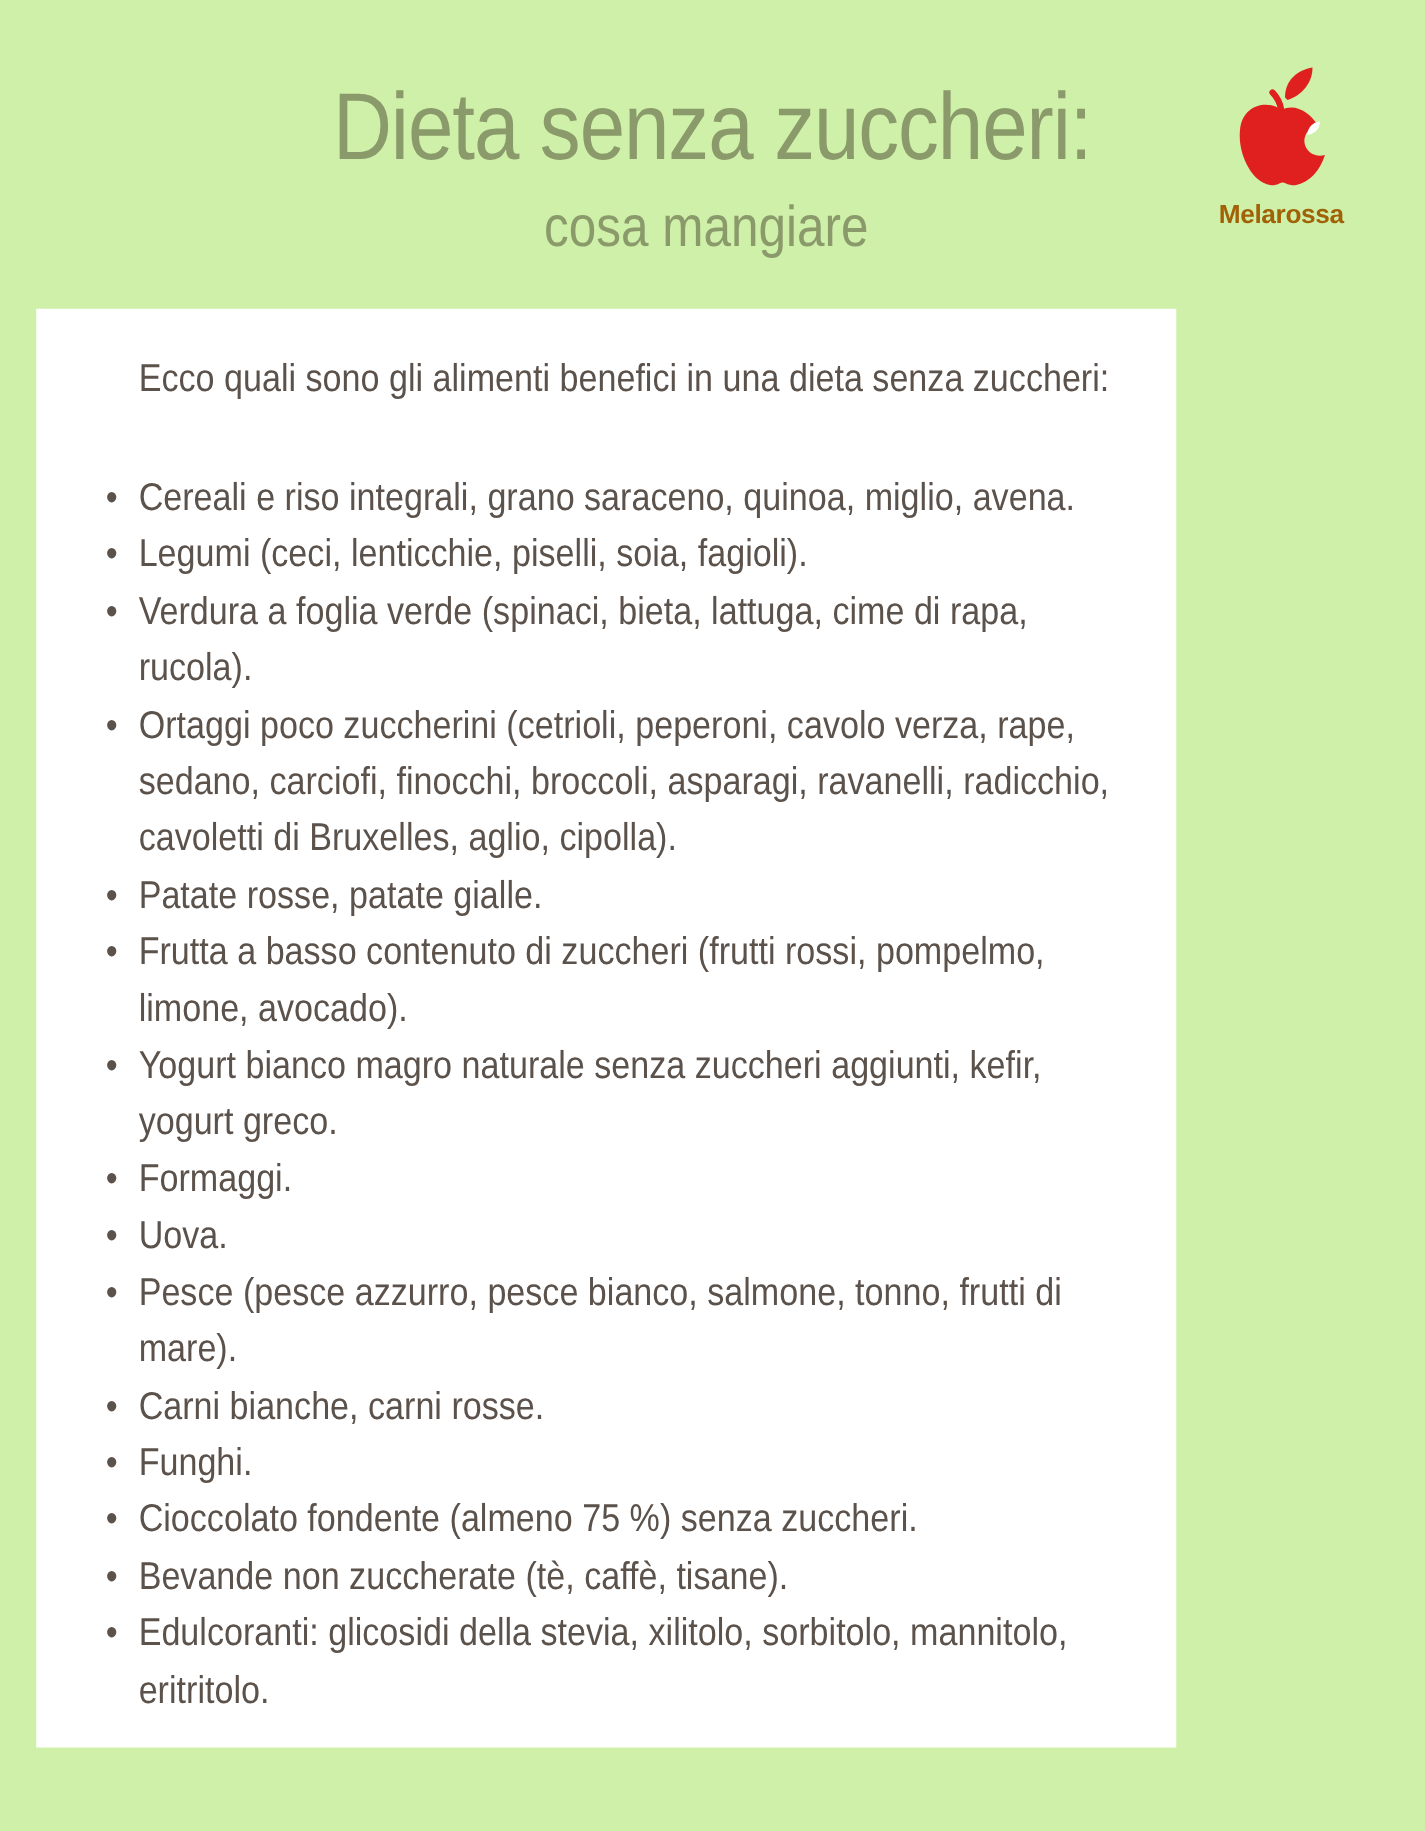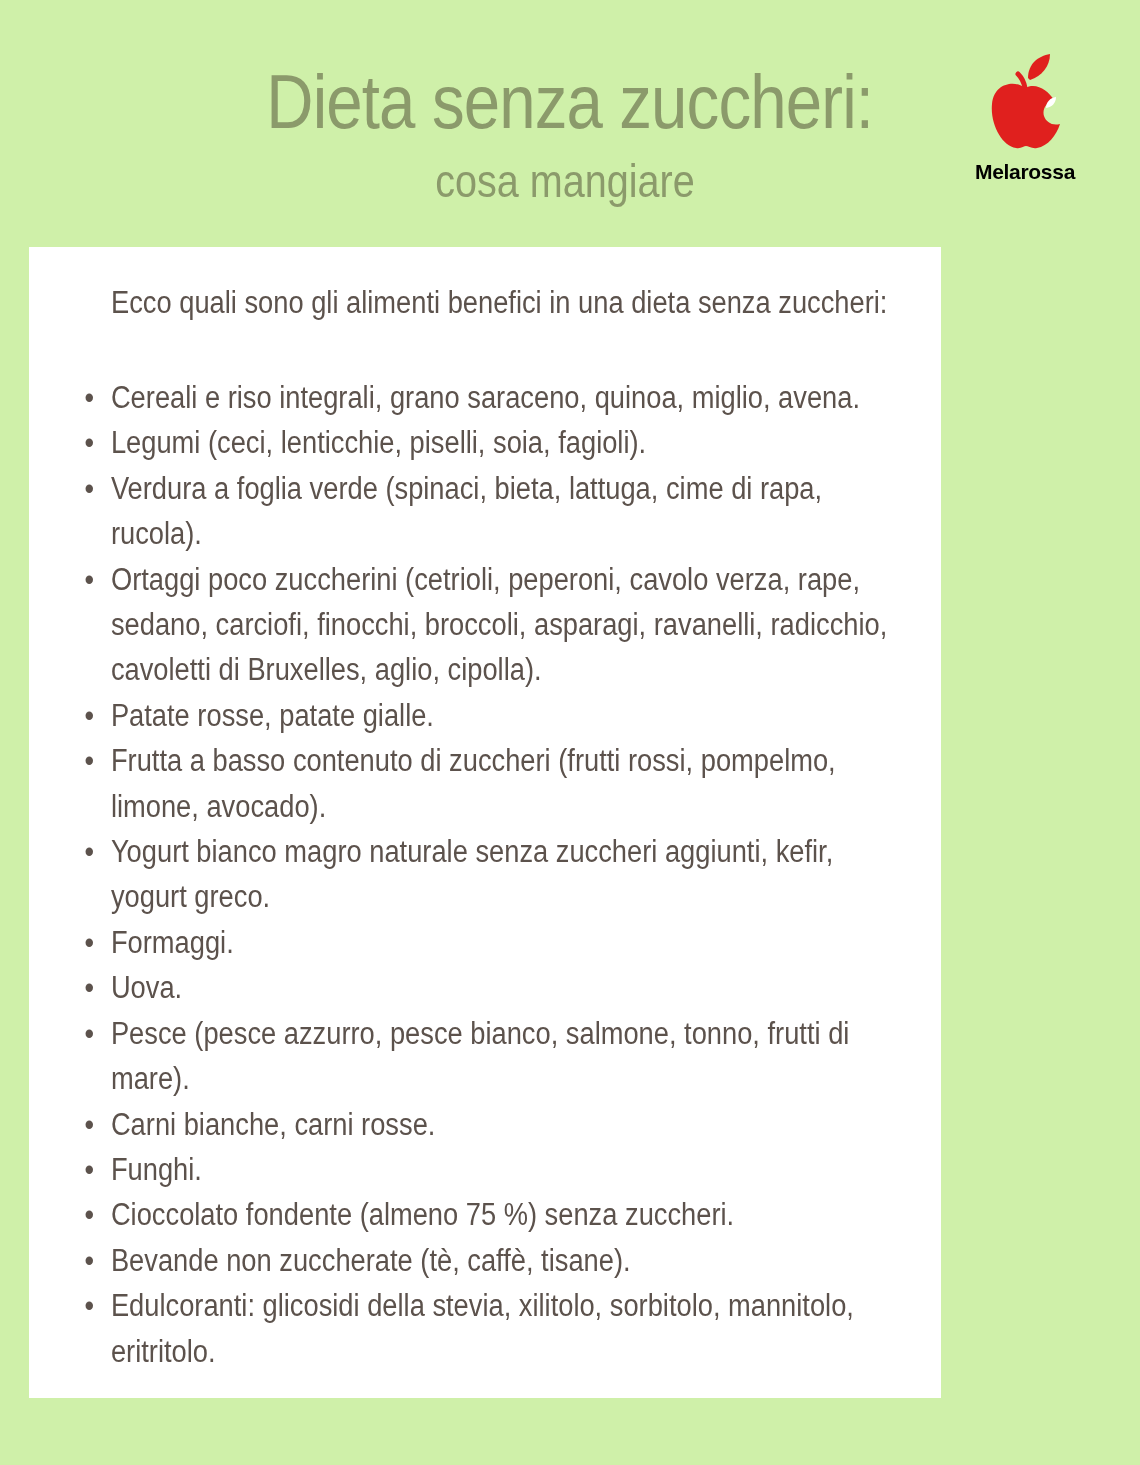--- a/index.html
+++ b/index.html
@@ -14,21 +14,21 @@
   }
   .subtitle {
     position:absolute; left:0; width:1130px; top:153px; text-align:center;
     color:#8b9a6b; font-size:46px; line-height:56px;
     transform:scaleX(0.86); transform-origin:565px 0;
   }
   .logo { position:absolute; left:960px; top:52px; width:130px; height:140px; }
   .logo svg { position:absolute; left:28px; top:0; }
   .logo-text {
     position:absolute; left:0; width:130px; top:108px; text-align:center;
-    color:#000000; font-weight:bold; font-size:21px; letter-spacing:-0.3px;
+    color:#a16207; font-weight:bold; font-size:21px; letter-spacing:-0.3px;
   }
   .card {
     position:absolute; left:29px; top:247px; width:912px; height:1151px; background:#fff;
   }
   .intro {
     position:absolute; left:82px; top:36px; color:#5c524c; font-size:31px; line-height:40px;
     white-space:nowrap; transform:scaleX(0.88); transform-origin:0 0;
   }
   ul.items {
     position:absolute; left:52px; top:128px; margin:0; padding:0; list-style:none;

